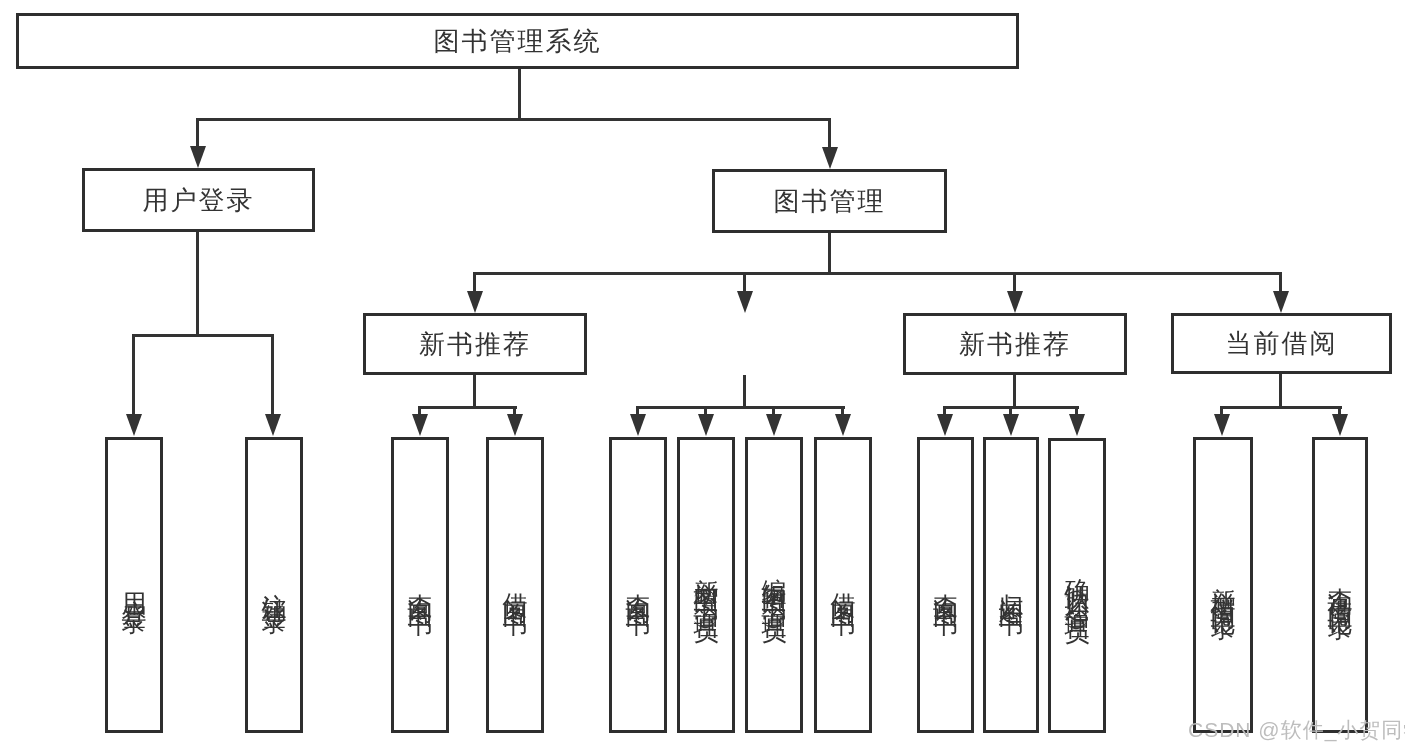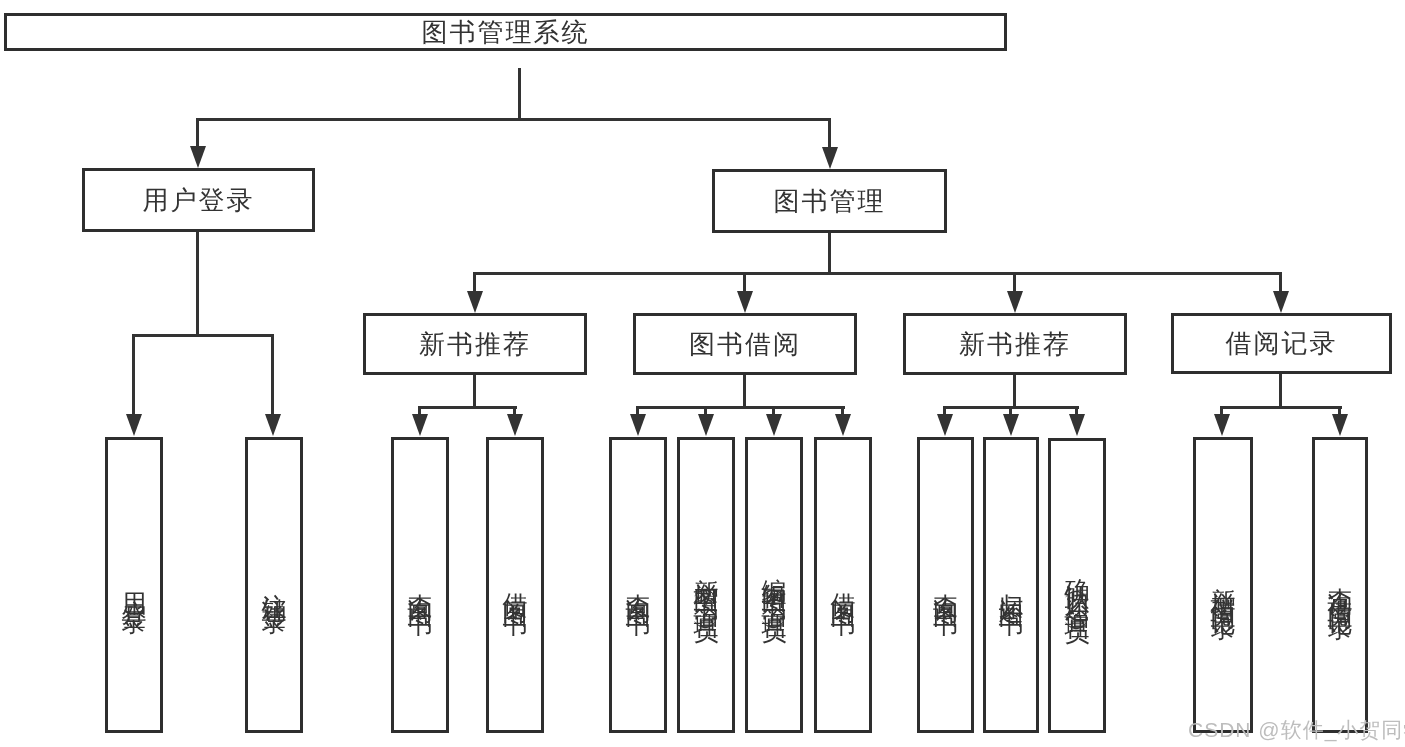--- a/index.html
+++ b/index.html
@@ -106,42 +106,39 @@
   <div class="vline" style="left:1075px;top:406px;height:10px"></div>
   <div class="arrow" style="left:1069px;top:414px"></div>
 
   <div class="vline" style="left:1279px;top:374px;height:34px"></div>
   <div class="hline" style="left:1220px;top:406px;width:122px"></div>
   <div class="vline" style="left:1220px;top:406px;height:10px"></div>
   <div class="arrow" style="left:1214px;top:414px"></div>
   <div class="vline" style="left:1338px;top:406px;height:10px"></div>
   <div class="arrow" style="left:1332px;top:414px"></div>
 
-  <div class="node" style="left:4px;top:13px;width:1003px;height:38px">
+  <div class="node" style="left:16px;top:13px;width:1003px;height:56px">
     <span>图书管理系统</span>
   </div>
 
   <div class="node" style="left:82px;top:168px;width:233px;height:64px">
     <span>用户登录</span>
   </div>
   <div class="node" style="left:363px;top:313px;width:224px;height:62px">
     <span>新书推荐</span>
   </div>
 
   <div class="node" style="left:712px;top:169px;width:235px;height:64px">
     <span>图书管理</span>
   </div>
-  <div class="node" style="left:633px;top:313px;width:224px;height:62px">
-    <span>图书借阅</span>
-  </div>
   <div class="node" style="left:903px;top:313px;width:224px;height:62px">
     <span>新书推荐</span>
   </div>
   <div class="node" style="left:1171px;top:313px;width:221px;height:61px">
-    <span>借阅记录</span>
+    <span>当前借阅</span>
   </div>
 
   <div class="node leaf" style="left:105px;top:437px;width:58px;height:296px">
     <span>用户登录</span>
   </div>
   <div class="node leaf" style="left:245px;top:437px;width:58px;height:296px">
     <span>注销登录</span>
   </div>
 
   <div class="node leaf" style="left:391px;top:437px;width:58px;height:296px">

